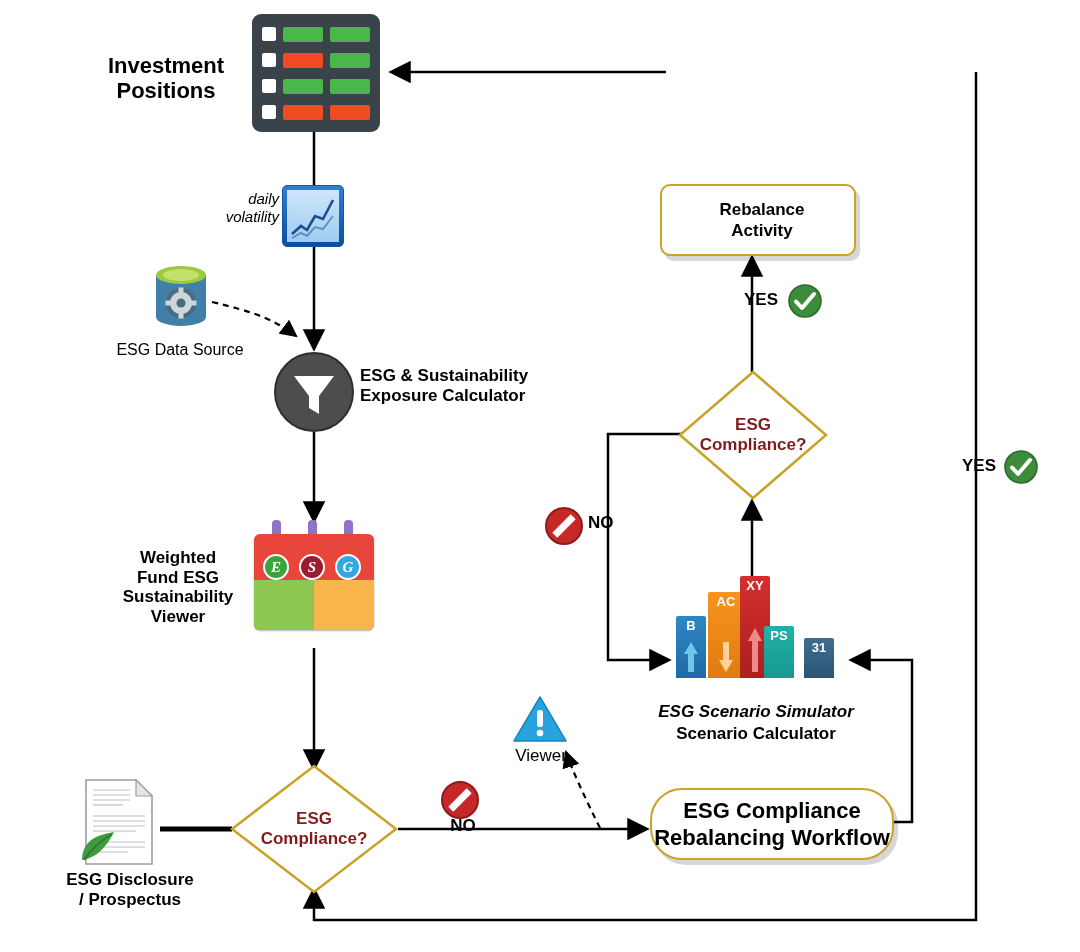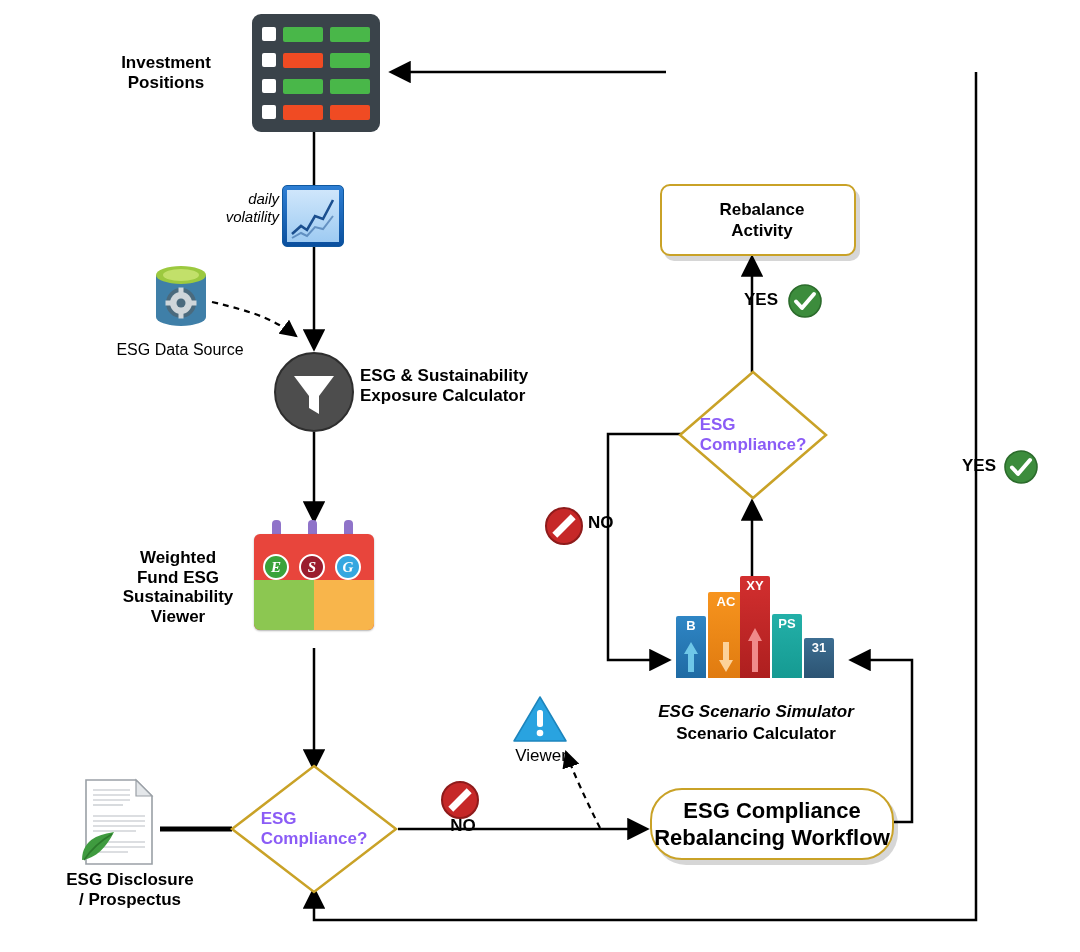--- a/index.html
+++ b/index.html
@@ -161,21 +161,21 @@
     color: #000;
     line-height: 1.25;
   }
 
   
   .diamond-wrap { position: absolute; }
   .diamond-txt {
     position: absolute;
     left: 0; top: 0; right: 0; bottom: 0;
     display: flex; align-items: center; justify-content: center;
-    font-weight: bold; color: #8b5cf6;
+    text-align: center; font-weight: bold; color: #7f1d1d;
     line-height: 1.2;
   }
 
   
   .no-sign { position: absolute; width: 40px; height: 40px; }
 
   
   .yes-check { position: absolute; width: 34px; height: 34px; }
 
   
@@ -244,21 +244,21 @@
         <div class="grid-cell g-green"></div>
         <div class="grid-cell g-green"></div>
       </div>
       <div class="grid-row">
         <div class="grid-check"></div>
         <div class="grid-cell g-red"></div>
         <div class="grid-cell g-red"></div>
       </div>
     </div>
   </div>
-  <div class="lbl" style="left:86px; top:53px; width:160px; text-align:center; font-size:17px; white-space:pre-line;">Investment
+  <div class="lbl" style="left:86px; top:53px; width:160px; text-align:center; font-size:22px; white-space:pre-line;">Investment
 Positions</div>
 
   <div class="node" style="left:282px; top:185px;">
     <div class="chart-icon">
       <div class="inner"></div>
       <svg width="62" height="62" viewBox="0 0 62 62">
         <polyline points="9,48 18,40 24,44 32,30 40,33 50,14" fill="none" stroke="#1b4f8f" stroke-width="2.6"></polyline>
         <polyline points="9,52 18,47 24,50 32,41 40,43 50,30" fill="none" stroke="#1b4f8f" stroke-width="2" opacity=".5"></polyline>
       </svg>
     </div>
@@ -379,21 +379,21 @@
       <svg class="arrow" width="16" height="44" viewBox="0 0 16 44">
           <path d="M8,42 L15,30 H11 V12 H5 V30 H1 z" fill="#fcd29a"></path>
         </svg>
     </div>
     <div class="bar" style="left:72px; width:30px; height:102px; background:linear-gradient(#d32f2f,#ad1f1f);margin-top:25px;">
       <span>XY</span>
       <svg class="arrow" width="16" height="48" viewBox="0 0 16 48">
           <path d="M8,2 L15,15 H11 V46 H5 V15 H1 z" fill="#f08a8a"></path>
         </svg>
     </div>
-    <div class="bar" style="left:104px; width:30px; height:64px; background:linear-gradient(#23b0a8,#159a92);">
+    <div class="bar" style="left:96px; width:30px; height:52px; background:linear-gradient(#23b0a8,#159a92);">
       <span>PS</span>
     </div>
     <div class="bar" style="left:136px; width:30px; height:40px; background:linear-gradient(#3d6e92,#2c5473);">
       <span>31</span>
     </div>
   </div>
   <div class="lbl italic" style="left:636px; top:702px; width:240px; text-align:center; font-size:17px;">ESG Scenario Simulator</div>
   <div class="lbl" style="left:636px; top:724px; width:240px; text-align:center; font-size:17px;">Scenario Calculator</div>
 
   <div class="diamond-wrap" style="left:676px; top:368px; width:154px; height:134px;">

